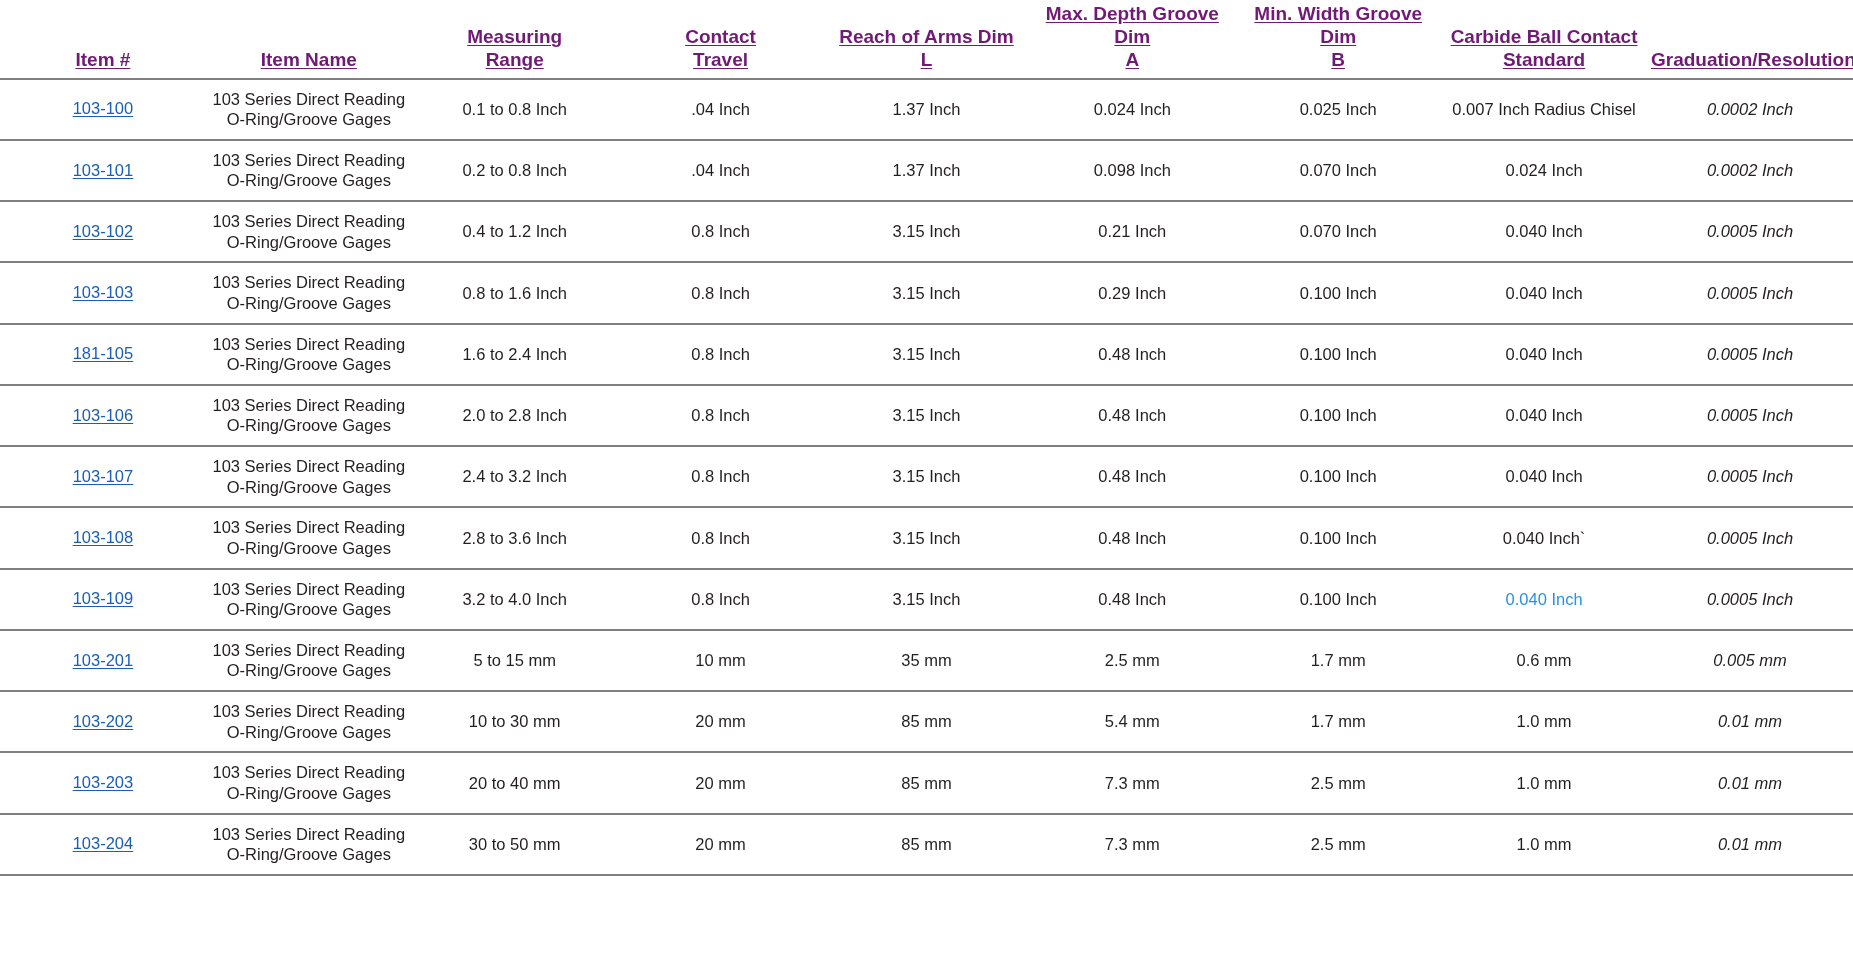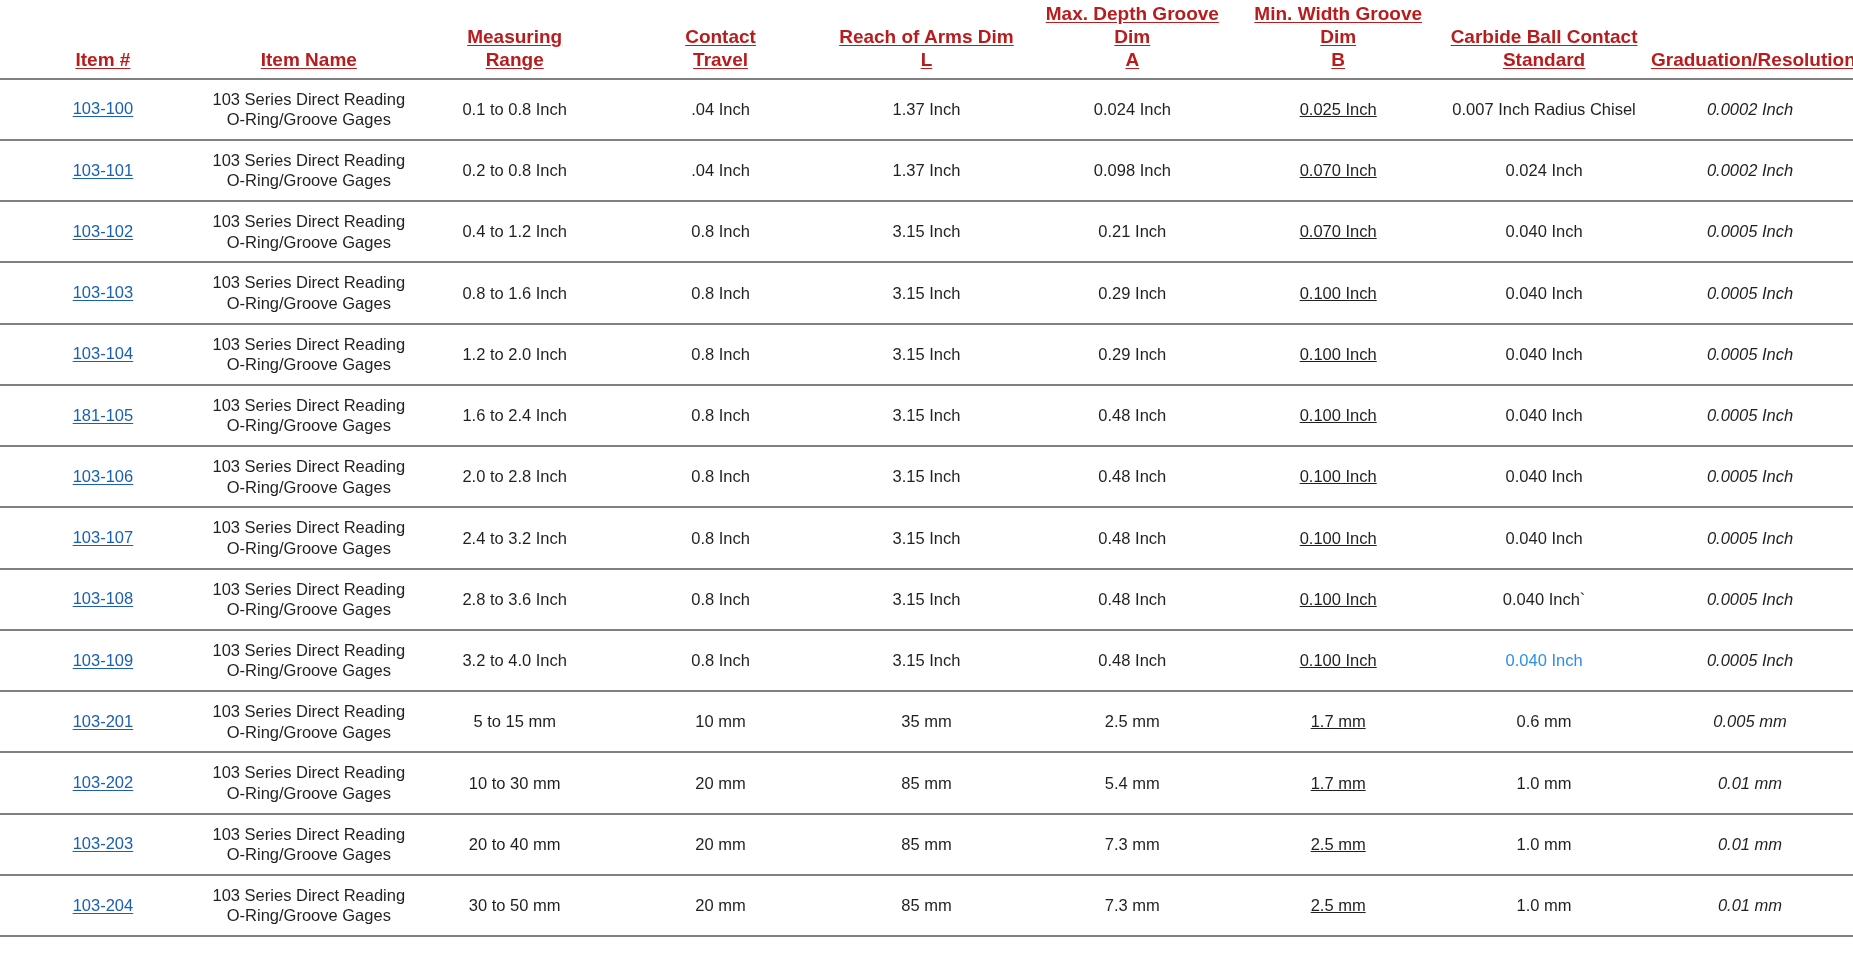--- a/index.html
+++ b/index.html
@@ -13,21 +13,21 @@
     height: 961px;
     overflow: hidden;
     -webkit-font-smoothing: antialiased;
   }
   table.spec-table {
     width: 1853px;
     border-collapse: collapse;
     table-layout: fixed;
   }
   table.spec-table thead th {
-    color: #b91c1c;
+    color: #701a75;
     font-size: 19px;
     font-weight: bold;
     text-align: center;
     vertical-align: bottom;
     padding: 2px 4px 6px 4px;
     line-height: 1.22;
     background: #ffffff;
   }
   table.spec-table thead th .hdr {
     text-decoration: underline;
@@ -63,21 +63,21 @@
     padding-left: 8px;
     padding-right: 8px;
   }
   td.item-name {
     width: 250px;
   }
   td.c-range    { width: 170px; }
   td.c-travel   { width: 128px; }
   td.c-reach    { width: 200px; }
   td.c-depth    { width: 210px; }
-  td.c-width    { width: 200px; text-decoration: underline; }
+  td.c-width    { width: 200px; }
   td.c-carbide  { width: 260px; }
   td.c-grad     { width: 210px; font-style: italic; }
   .val-link {
     color: #2a90e8;
   }
   th .l1, th .l2 { display: block; }
 </style>
 </head>
 <body>
 
@@ -158,31 +158,20 @@
         <td class="item-name">103 Series Direct Reading O-Ring/Groove Gages</td>
         <td class="c-range">0.8 to 1.6 Inch</td>
         <td class="c-travel">0.8 Inch</td>
         <td class="c-reach">3.15 Inch</td>
         <td class="c-depth">0.29 Inch</td>
         <td class="c-width">0.100 Inch</td>
         <td class="c-carbide">0.040 Inch</td>
         <td class="c-grad">0.0005 Inch</td>
       </tr>
       <tr>
-        <td class="item-num"><a href="#">103-104</a></td>
-        <td class="item-name">103 Series Direct Reading O-Ring/Groove Gages</td>
-        <td class="c-range">1.2 to 2.0 Inch</td>
-        <td class="c-travel">0.8 Inch</td>
-        <td class="c-reach">3.15 Inch</td>
-        <td class="c-depth">0.29 Inch</td>
-        <td class="c-width">0.100 Inch</td>
-        <td class="c-carbide">0.040 Inch</td>
-        <td class="c-grad">0.0005 Inch</td>
-      </tr>
-      <tr>
         <td class="item-num"><a href="#">181-105</a></td>
         <td class="item-name">103 Series Direct Reading O-Ring/Groove Gages</td>
         <td class="c-range">1.6 to 2.4 Inch</td>
         <td class="c-travel">0.8 Inch</td>
         <td class="c-reach">3.15 Inch</td>
         <td class="c-depth">0.48 Inch</td>
         <td class="c-width">0.100 Inch</td>
         <td class="c-carbide">0.040 Inch</td>
         <td class="c-grad">0.0005 Inch</td>
       </tr>

